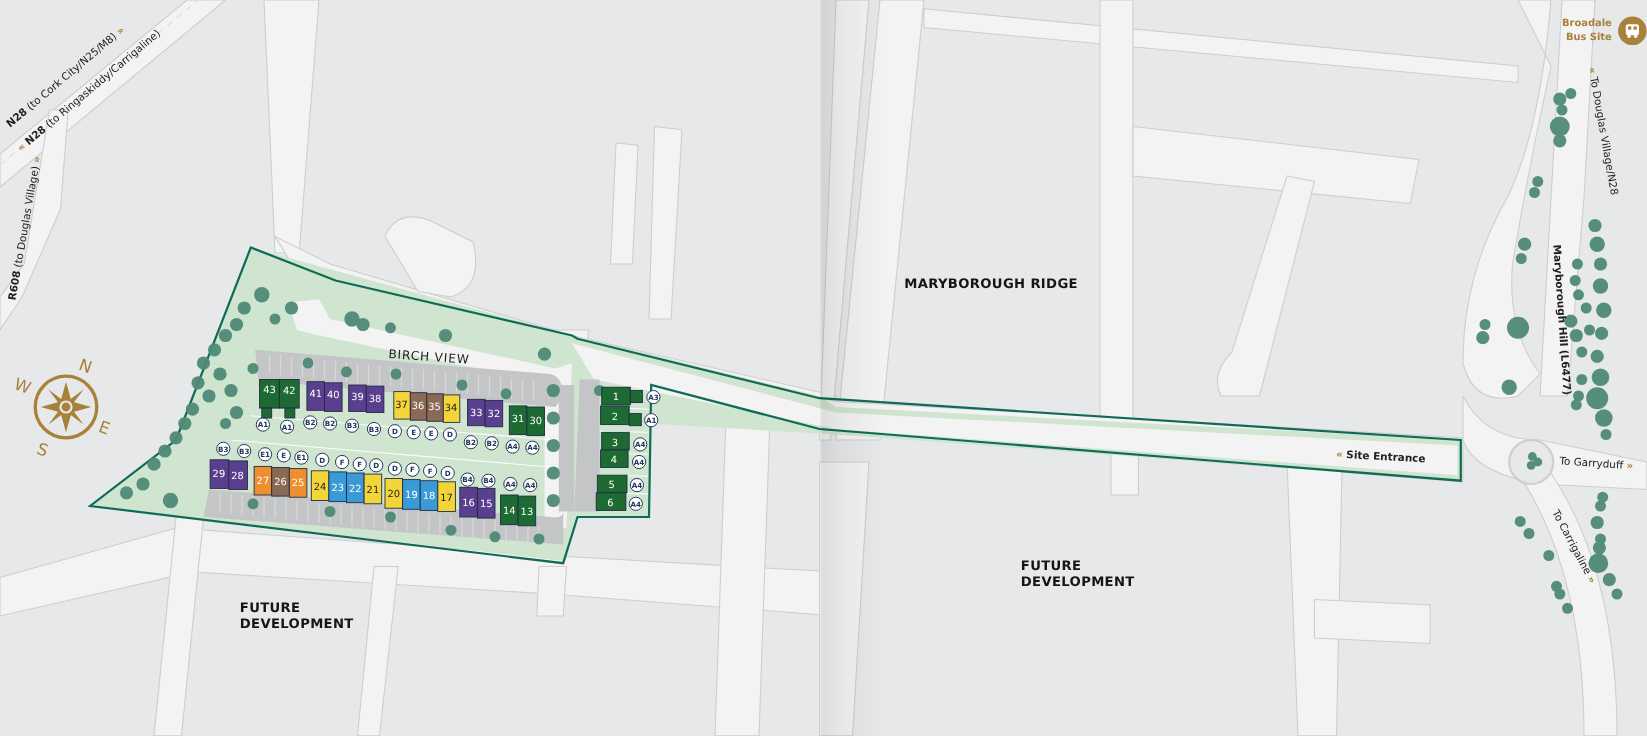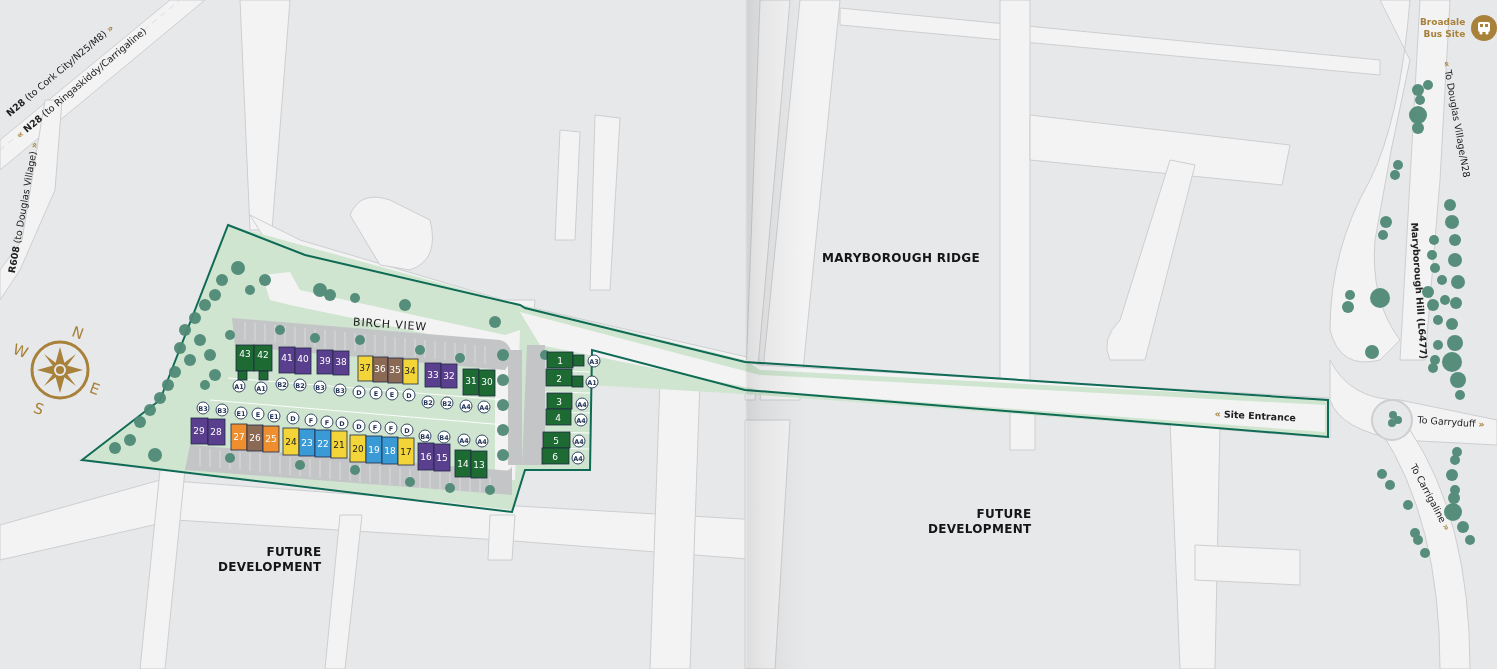--- a/index.html
+++ b/index.html
@@ -1,19 +1,19 @@
 <!DOCTYPE html>
 <html><head>
 <meta charset="utf-8">
 <style>
   html,body{margin:0;padding:0;}
   body{width:1497px;height:669px;overflow:hidden;background:#e7e8ea;font-family:"Liberation Sans",sans-serif;position:relative;}
   #map{position:absolute;left:0;top:0;width:1497px;height:669px;}
   .lbl{position:absolute;font-family:"DejaVu Sans",sans-serif;color:#151515;white-space:nowrap;}
-  .area-lbl{font-weight:bold;font-size:12px;letter-spacing:0.3px;text-align:right;line-height:15px;}
+  .area-lbl{font-weight:bold;font-size:12px;letter-spacing:0.3px;text-align:left;line-height:15px;}
   .road-lbl{font-size:9.5px;color:#222;transform-origin:left top;}
   .road-lbl b{font-weight:bold;}
   .gold{color:#a8813a;font-weight:bold;}
   .fold{position:absolute;left:745px;top:0;width:60px;height:669px;background:linear-gradient(90deg,rgba(0,0,0,0) 0%,rgba(0,0,0,0.09) 4%,rgba(0,0,0,0.05) 30%,rgba(0,0,0,0) 100%);pointer-events:none;}
   .unit-text{font-family:"DejaVu Sans",sans-serif;font-size:9px;}
   .tag-text{font-family:"DejaVu Sans",sans-serif;font-size:6.5px;font-weight:bold;fill:#233659;}
   .birch{font-size:11px;letter-spacing:0.8px;color:#1b1b1b;transform:rotate(4deg);}
   .bus{position:absolute;left:1420px;top:15px;display:flex;align-items:center;gap:6px;}
   .bus-text{color:#a8813a;font-family:"DejaVu Sans",sans-serif;font-weight:bold;font-size:9px;line-height:12px;text-align:right;}
   .bus-icon{width:26px;height:26px;border-radius:50%;background:#a8813a;display:flex;align-items:center;justify-content:center;}

